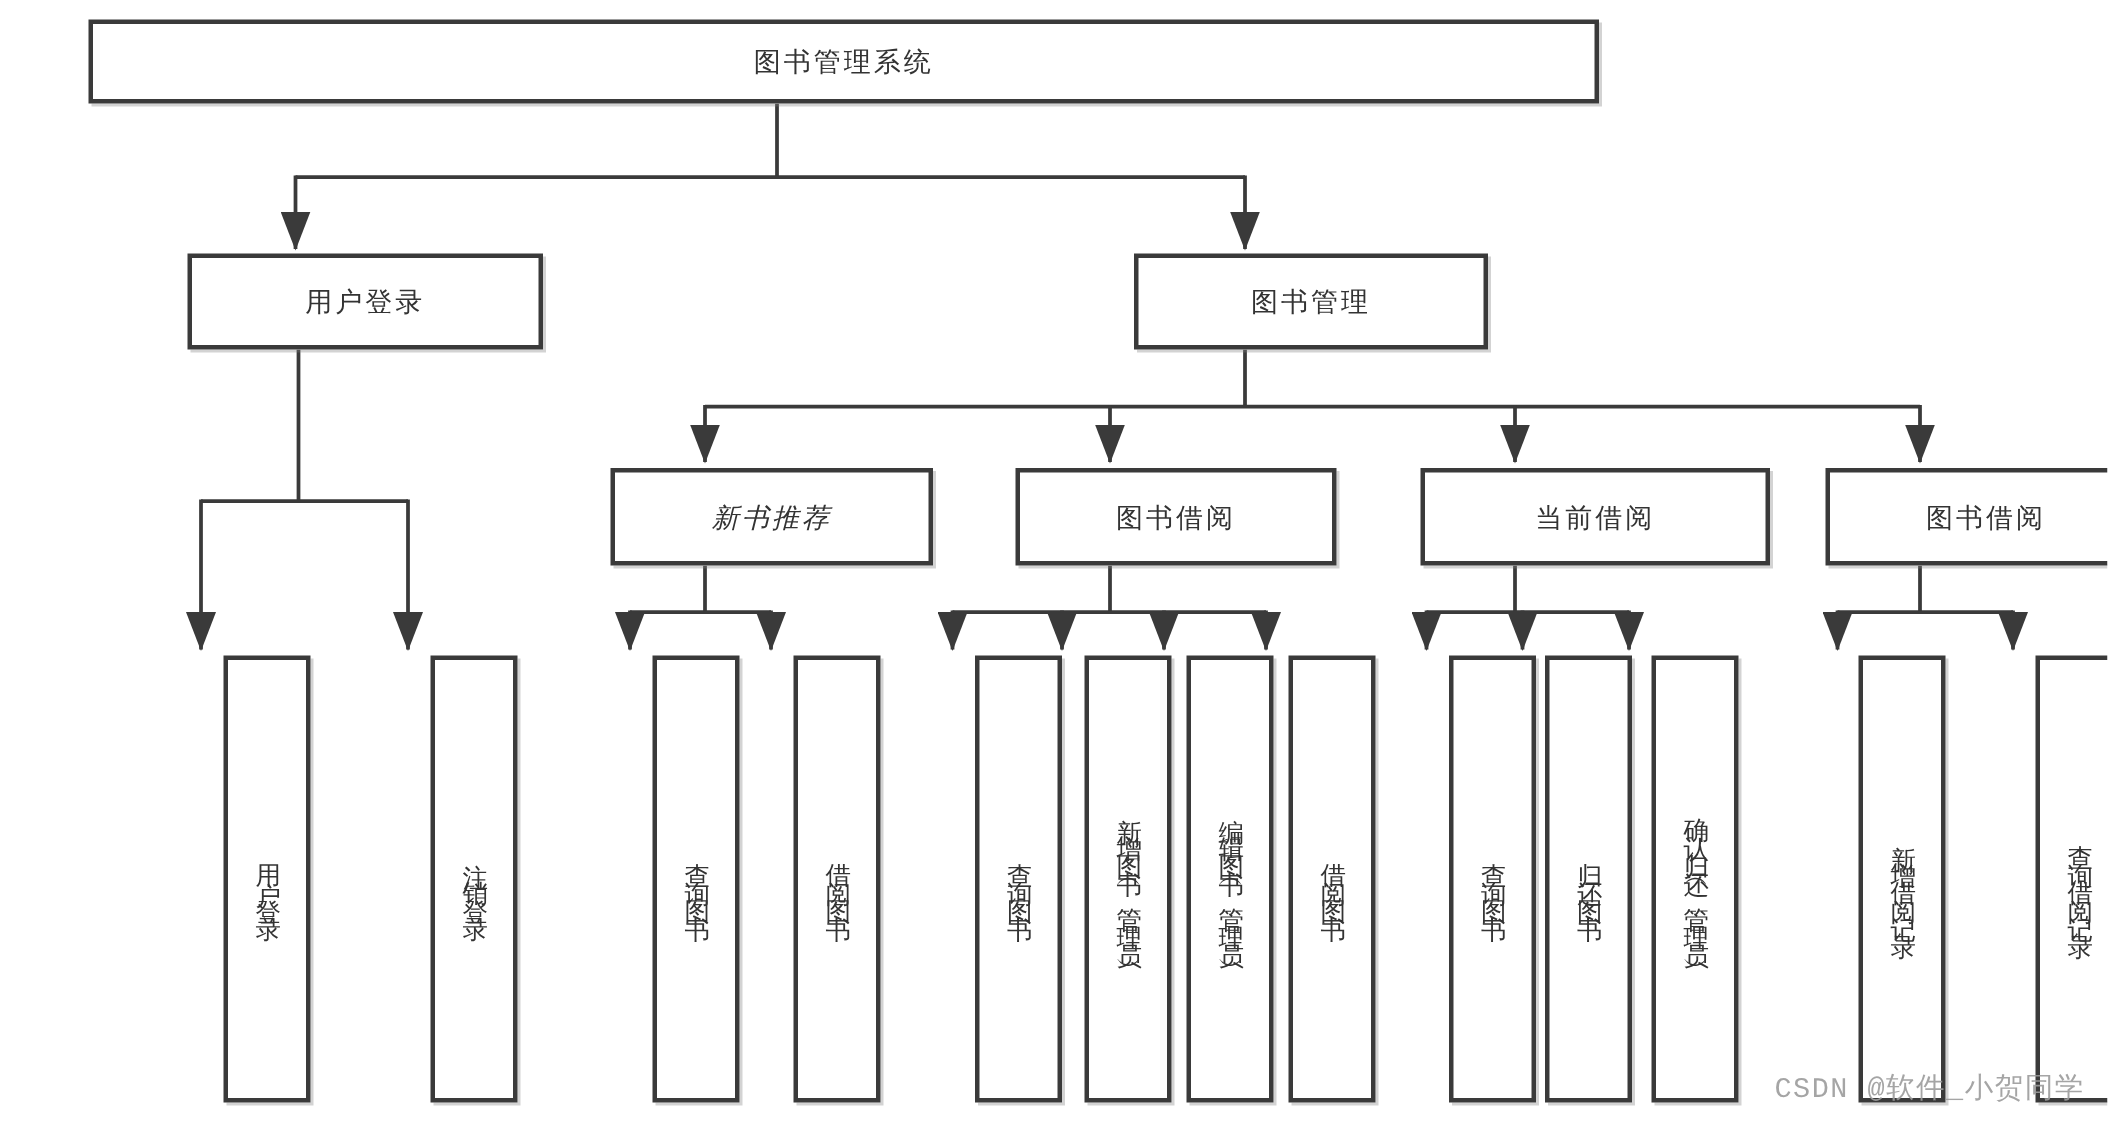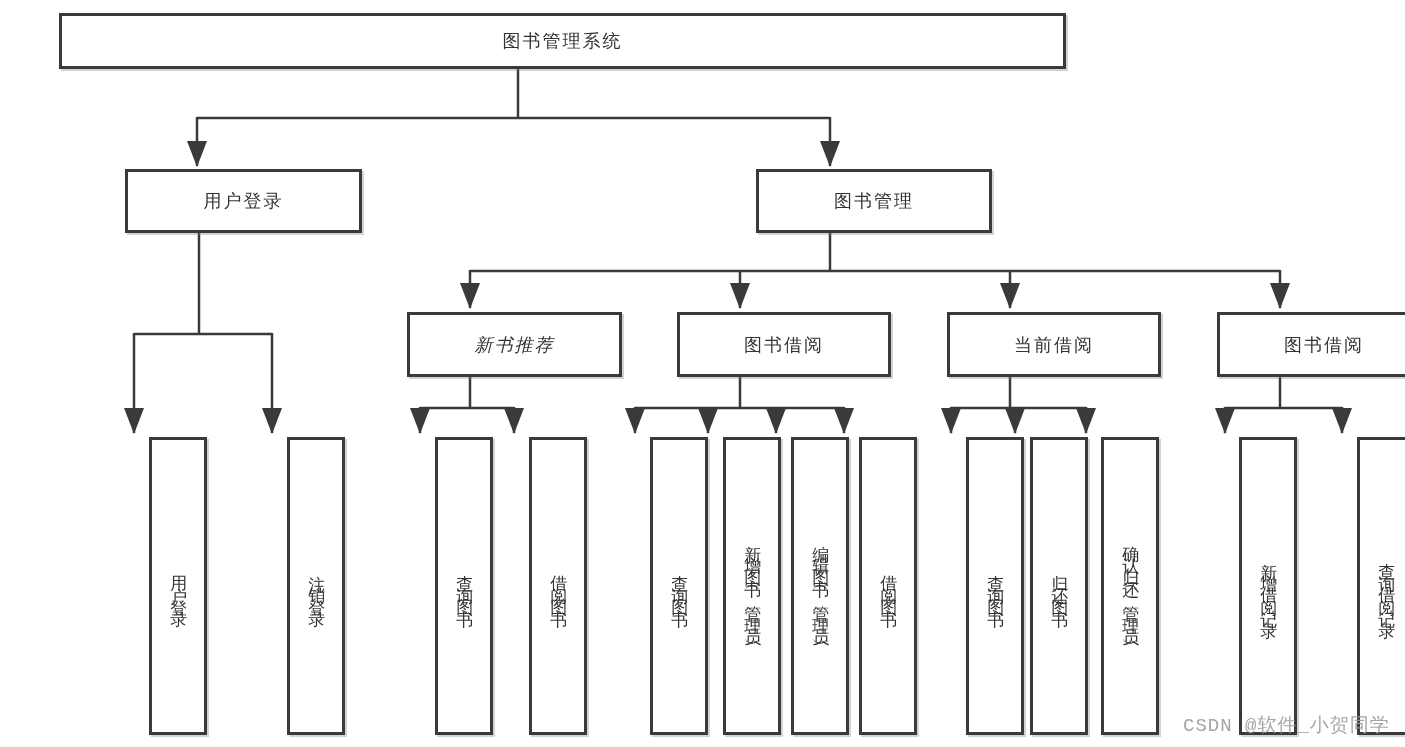--- a/index.html
+++ b/index.html
@@ -126,21 +126,21 @@
   <div class="box" style="left:712px; top:169px; width:236px; height:64px;">
     <span class="hlabel">图书管理</span>
   </div>
 
   <div class="box" style="left:363px; top:312px; width:215px; height:65px;font-style:italic;">
     <span class="hlabel">新书推荐</span>
   </div>
   <div class="box" style="left:633px; top:312px; width:214px; height:65px;">
     <span class="hlabel">图书借阅</span>
   </div>
-  <div class="box" style="left:903px; top:312px; width:214px; height:65px;">
+  <div class="box" style="left:903px; top:312px; width:233px; height:65px;">
     <span class="hlabel">当前借阅</span>
   </div>
   <div class="box" style="left:1173px; top:312px; width:214px; height:65px;">
     <span class="hlabel">图书借阅</span>
   </div>
 
   <div class="box" style="left:105px; top:437px; width:58px; height:298px;">
     <span class="vtext">用户登录</span>
   </div>
   <div class="box" style="left:243px; top:437px; width:58px; height:298px;">

